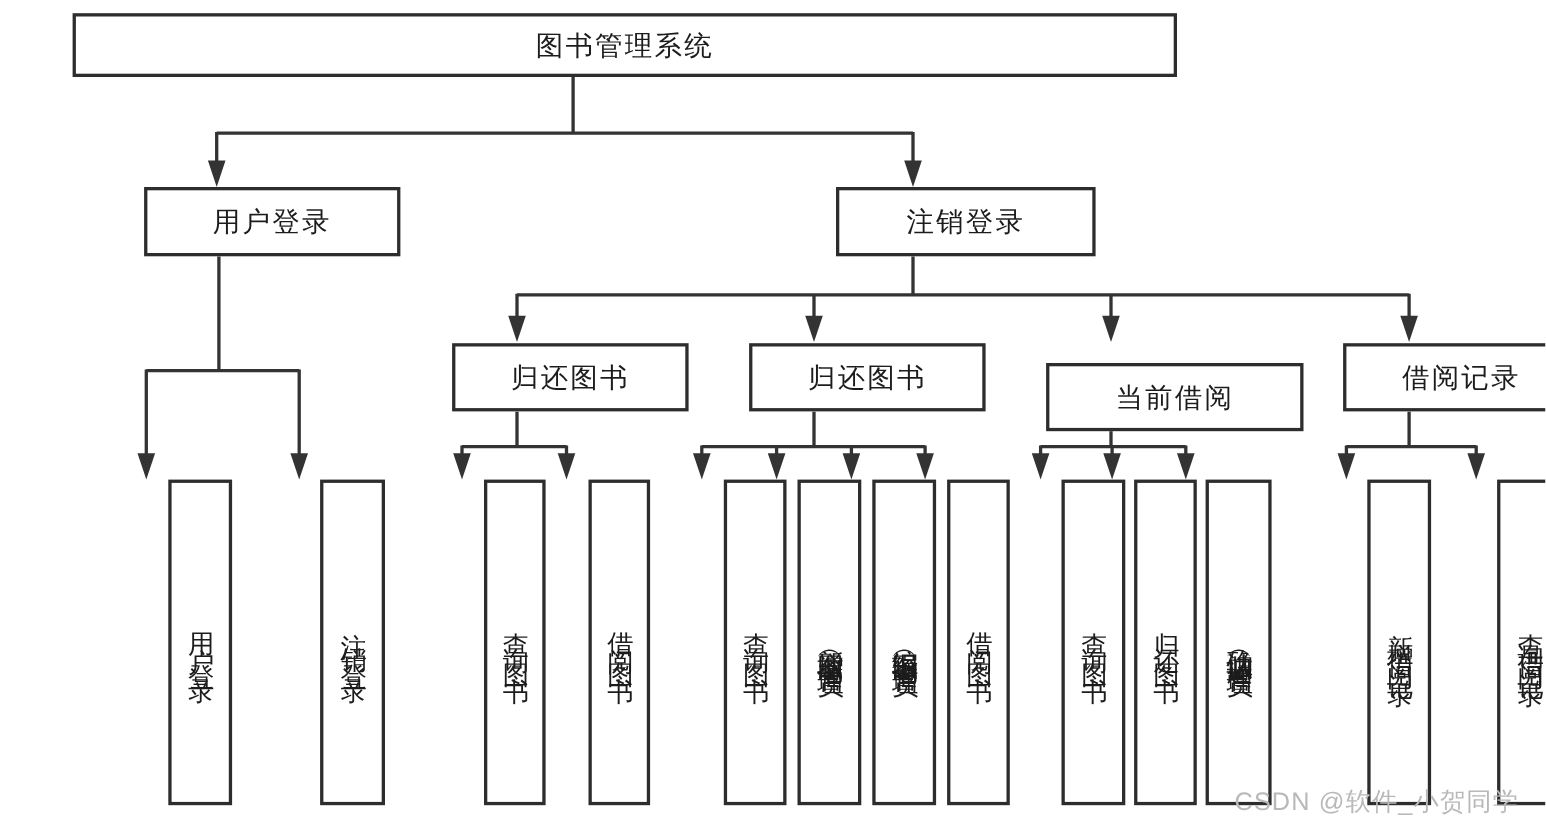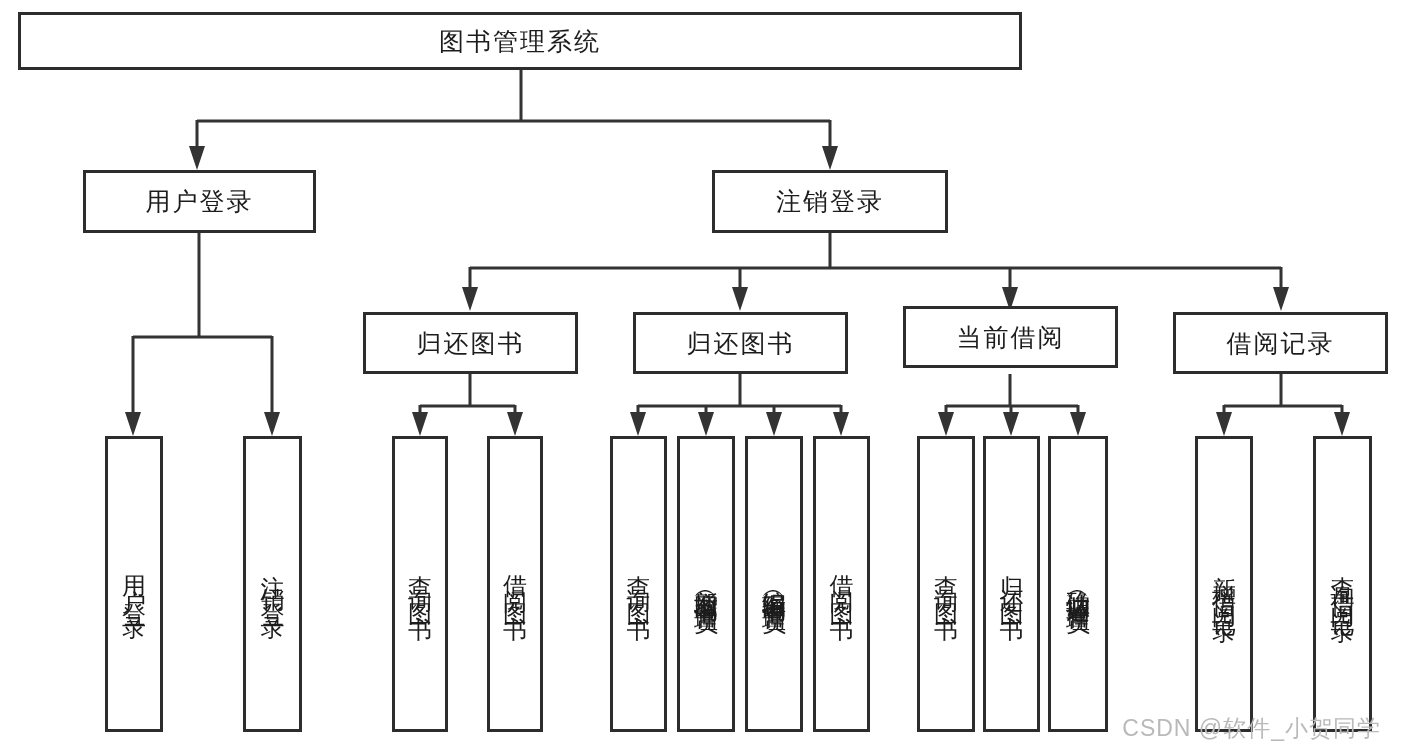--- a/index.html
+++ b/index.html
@@ -8,21 +8,21 @@
   html,body{margin:0;padding:0;background:#fff;}
   .stage{
     position:relative;width:1405px;height:747px;background:var(--bg);
     overflow:hidden;font-family:"Liberation Sans","DejaVu Sans",sans-serif;
   }
   svg.wires{position:absolute;left:0;top:0;z-index:1;}
   svg.wires path.ln{stroke:var(--line);stroke-width:3;fill:none;}
   svg.wires path.arrow{fill:var(--line);stroke:none;}
   .node{
     position:absolute;z-index:2;background:#fff;border:3px solid var(--border);
-    box-sizing:border-box;display:flex;align-items:center;justify-content:center;
+    box-sizing:border-box;display:flex;align-items:center;justify-content:center;margin-left:48px;
   }
   .node .lbl{color:var(--text);font-size:24px;letter-spacing:2px;white-space:nowrap;}
   .node.lvl .lbl{font-size:25px;}
   .node.v .lbl{
     writing-mode:vertical-rl;text-orientation:mixed;font-size:24px;
     letter-spacing:12px;white-space:normal;line-height:1;
   }
   .watermark{
     position:absolute;z-index:3;right:24px;bottom:3px;color:var(--wm);
     font-size:23px;letter-spacing:1px;
@@ -78,21 +78,21 @@
   <div class="node lvl" style="left:712px;top:170px;width:236px;height:63px">
     <span class="lbl">注销登录</span>
   </div>
 
   <div class="node lvl" style="left:363px;top:312px;width:215px;height:62px">
     <span class="lbl">归还图书</span>
   </div>
   <div class="node lvl" style="left:633px;top:312px;width:215px;height:62px">
     <span class="lbl">归还图书</span>
   </div>
-  <div class="node lvl" style="left:903px;top:306px;width:215px;height:62px">
+  <div class="node lvl" style="left:903px;top:330px;width:234px;height:62px">
     <span class="lbl">当前借阅</span>
   </div>
   <div class="node lvl" style="left:1173px;top:312px;width:215px;height:62px">
     <span class="lbl">借阅记录</span>
   </div>
 
   <div class="node v" style="left:105px;top:436px;width:58px;height:296px">
     <span class="lbl" style="letter-spacing: 14px;">用户登录</span>
   </div>
   <div class="node v" style="left:243px;top:436px;width:59px;height:296px">

